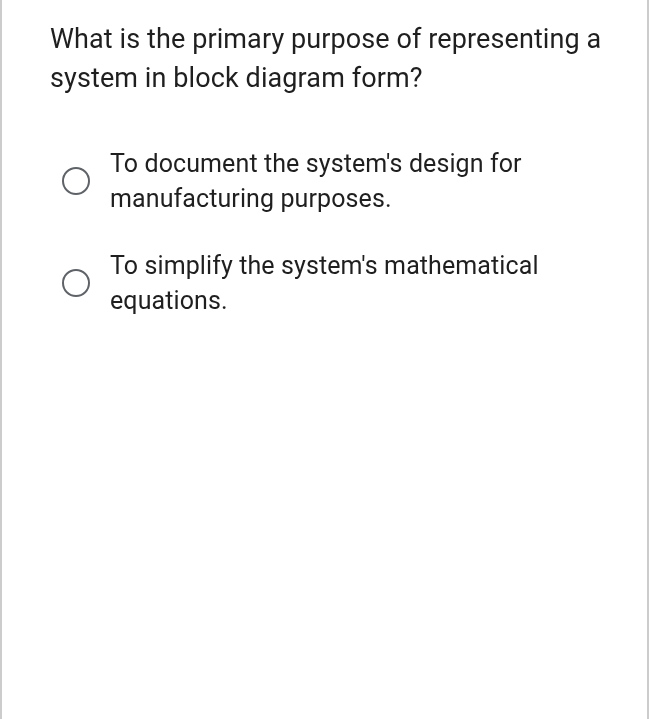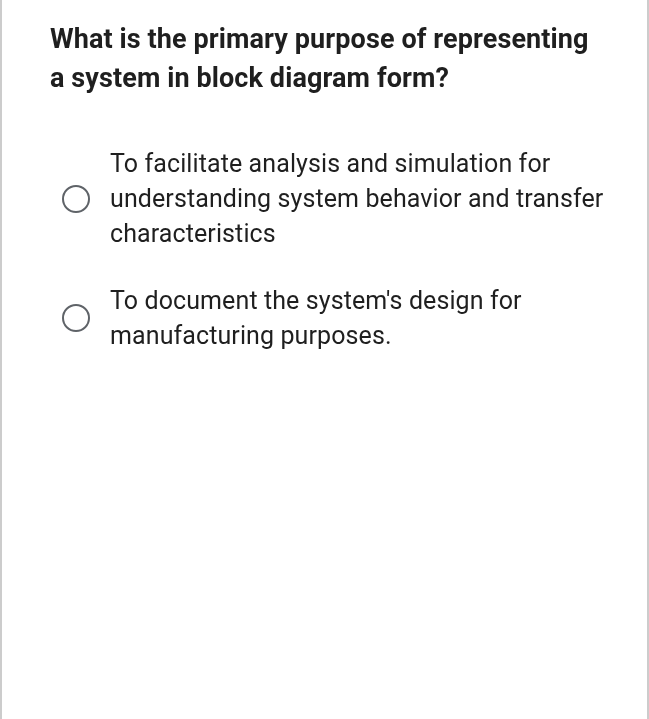--- a/index.html
+++ b/index.html
@@ -15,21 +15,20 @@
       border-left: 2px solid #ccc;
       border-right: 2px solid #ccc;
       padding: 20px 40px 20px 48px;
     }
     .question {
       font-size: 27px;
       color: #1f1f1f;
       line-height: 1.45;
       margin-bottom: 48px;
       letter-spacing: 0.1px;
-      font-weight: bold;
     }
     .options {
       padding-left: 12px;
     }
     .option {
       display: flex;
       align-items: center;
       margin-bottom: 32px;
       cursor: pointer;
     }
@@ -49,19 +48,19 @@
     }
   </style>
 </head>
 <body>
 
 <div class="question">What is the primary purpose of representing a system in block diagram form?</div>
 
 <div class="options">
   <div class="option">
     <div class="radio"></div>
-    <div class="option-text">To facilitate analysis and simulation for understanding system behavior and transfer characteristics</div>
+    <div class="option-text">To document the system's design for manufacturing purposes.</div>
   </div>
   <div class="option">
     <div class="radio"></div>
-    <div class="option-text">To document the system's design for manufacturing purposes.</div>
+    <div class="option-text">To simplify the system's mathematical equations.</div>
   </div>
 </div>
 
 </body></html>

